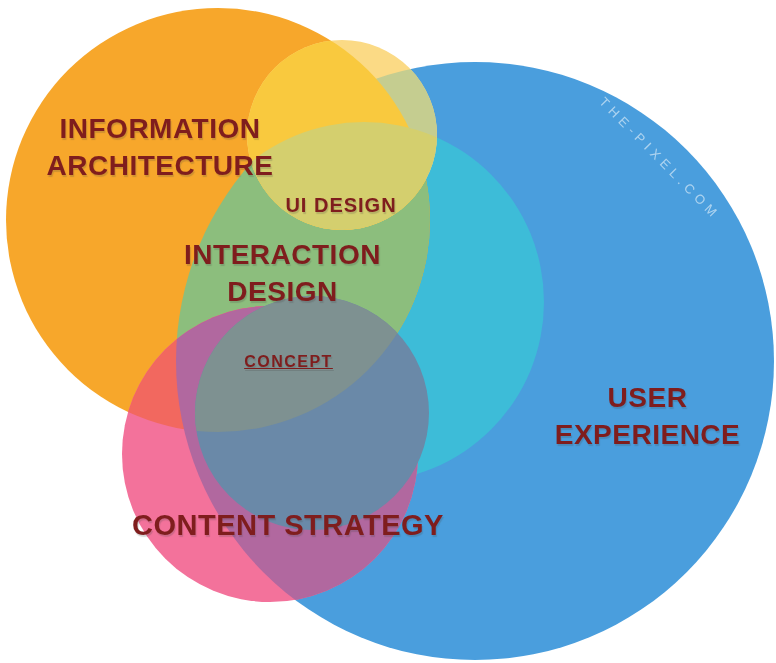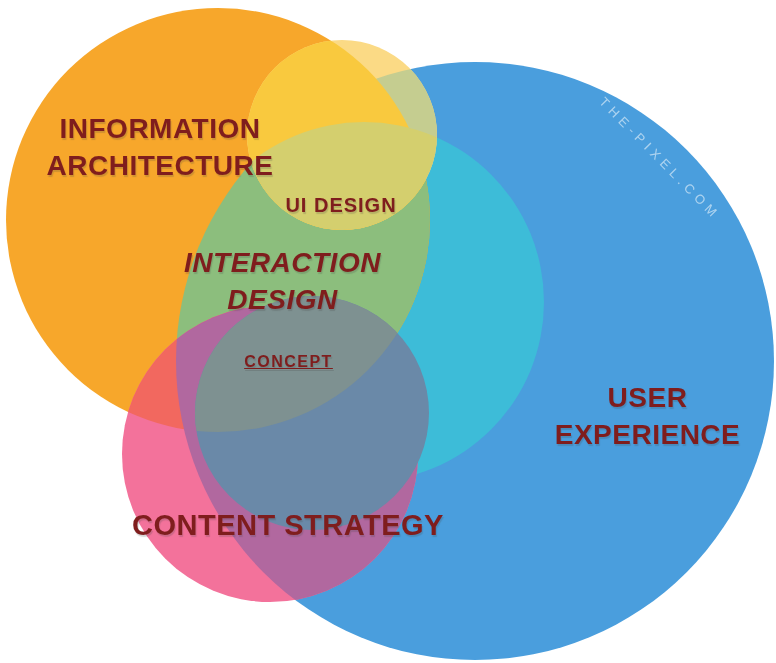--- a/index.html
+++ b/index.html
@@ -17,21 +17,21 @@
     color: #7f1d1d;
     font-weight: bold;
     text-align: center;
     letter-spacing: 0.5px;
     text-shadow: 1px 2px 1px rgba(70,70,70,0.22);
     user-select: none;
   }
   .lbl-big { font-size: 28px; line-height: 37px; }
   .lbl-ia        { left: 20px;  top: 110px; width: 280px; }
   .lbl-ui        { left: 266px; top: 148px; width: 150px; font-size: 20px; letter-spacing: 1px; margin-top: 46px; }
-  .lbl-ixd       { left: 160px; top: 244px; width: 245px; font-style: italic; }
+  .lbl-ixd       { left: 160px; top: 236px; width: 245px; }
   .lbl-vd        { left: 338px; top: 315px; width: 200px; }
   .lbl-ux        { left: 525px; top: 336px; width: 245px; margin-top: 43px; }
   .lbl-concept   { left: 206px; top: 353px; width: 165px; font-size: 16px; letter-spacing: 1.5px; text-decoration: underline; }
   .lbl-proto     { left: 228px; top: 410px; width: 208px; font-size: 22px; letter-spacing: 1.5px; }
   .lbl-cs        { left: 132px; top: 509px; width: 280px; font-size: 29px; white-space: nowrap; }
   .watermark {
     position: absolute;
     left: 607px;
     top: 94px;
     transform: rotate(45.5deg);

